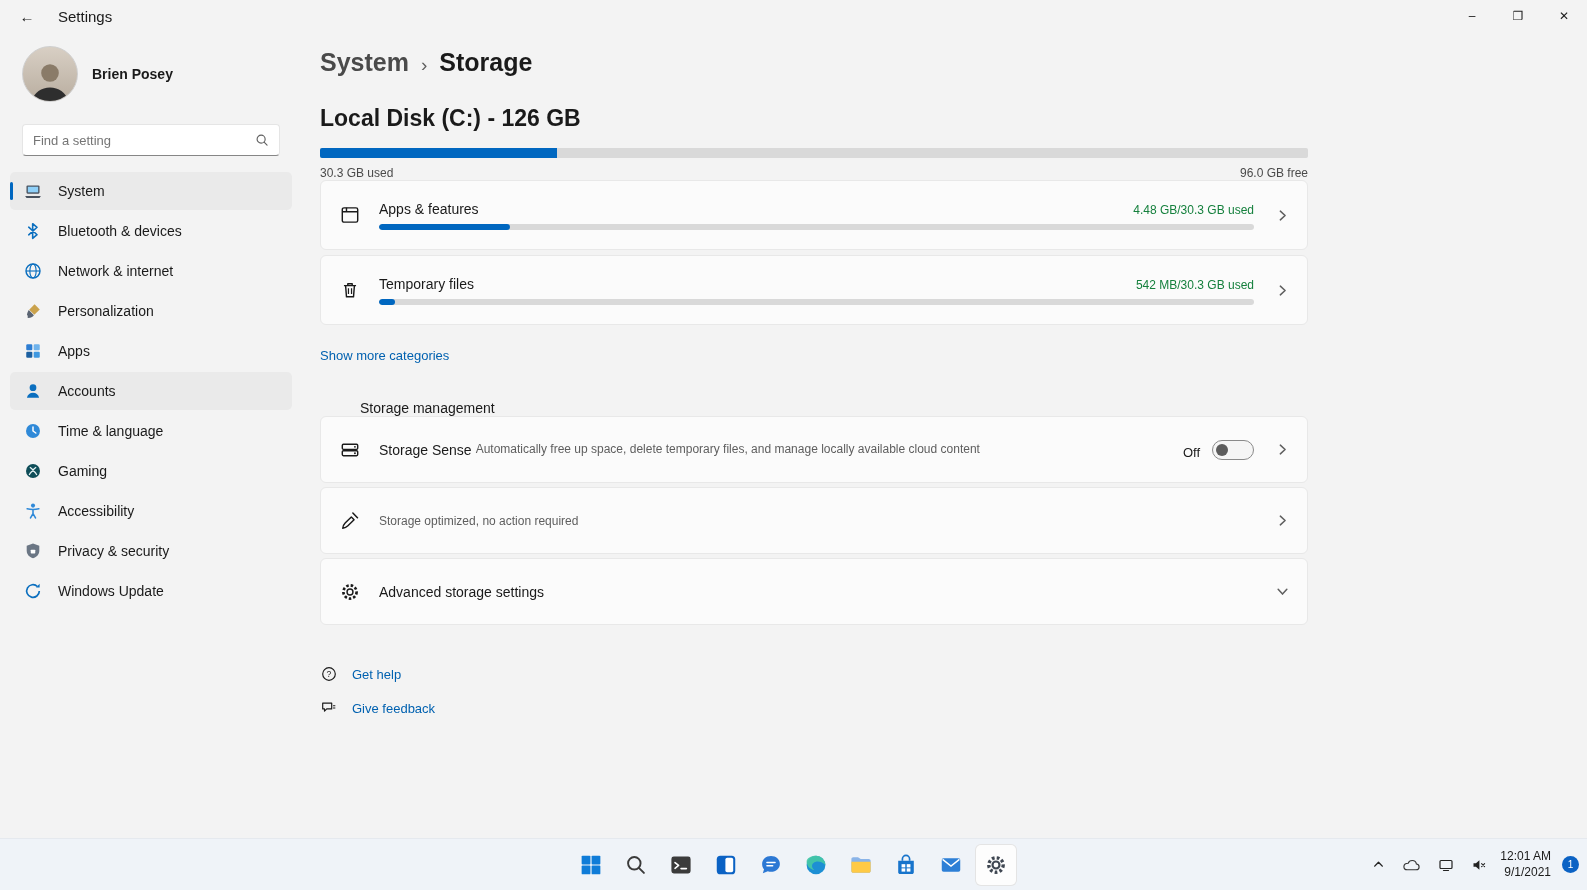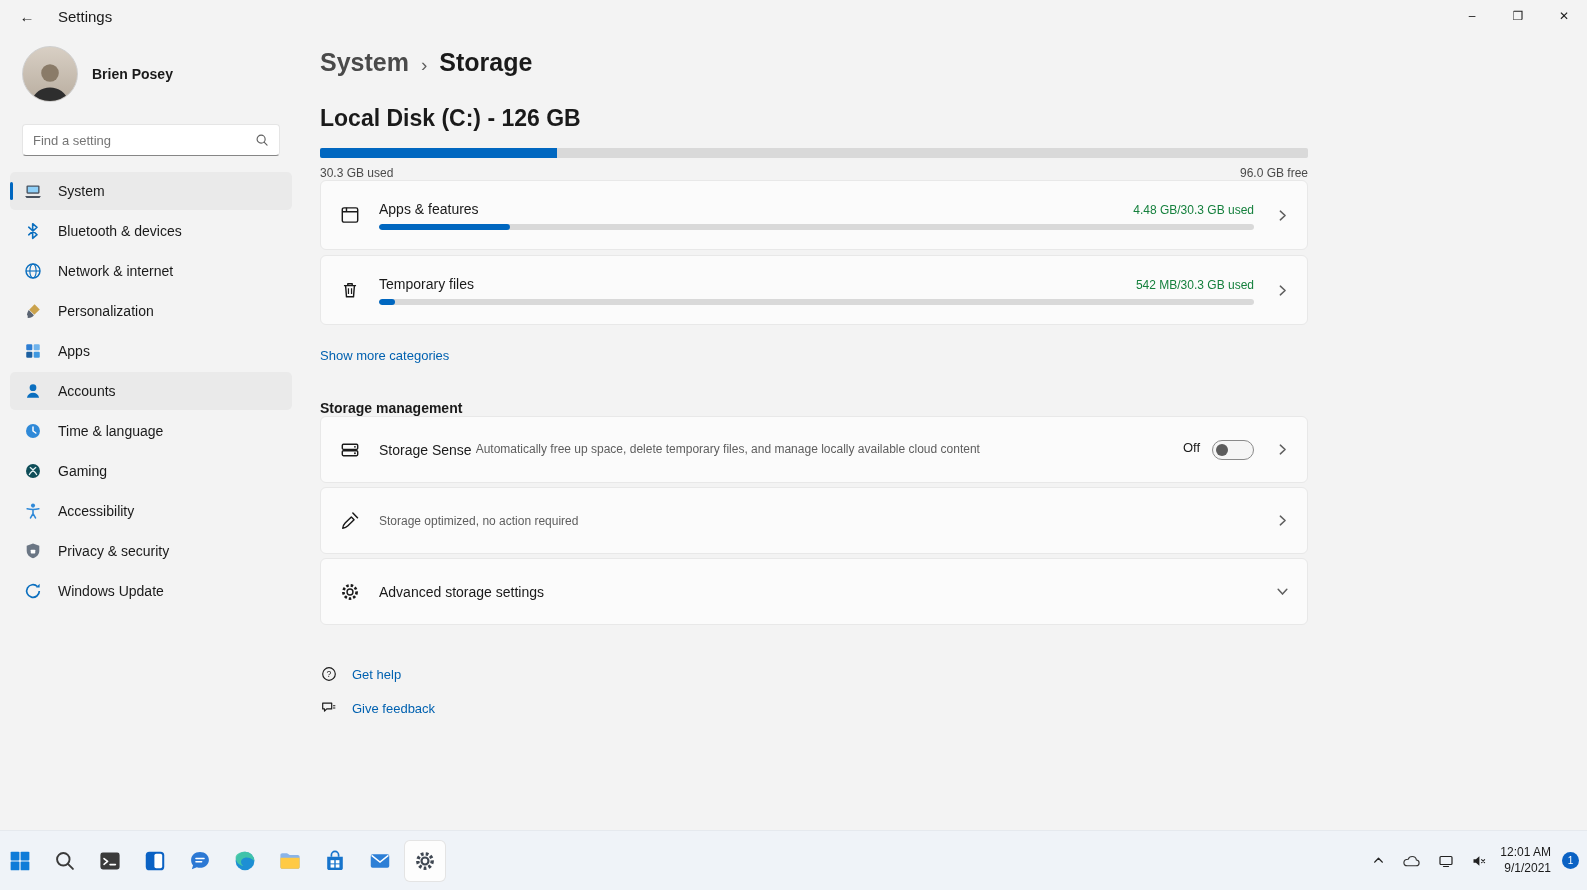--- a/index.html
+++ b/index.html
@@ -59,38 +59,38 @@
   .cat-top { display:flex; justify-content:space-between; align-items:baseline; }
   .cat-name { font-size:14px; }
   .cat-usage { font-size:12px; color:#15803d; }
   .mini-bar { height:6px; background:#d9d9d9; border-radius:3px; overflow:hidden; }
   .mini-bar .fill { height:100%; background:#0067c0; border-radius:3px; }
   .chev { margin-left:22px; flex:0 0 auto; display:grid; place-items:center; cursor:pointer; }
 
   .link { color:#0061b0; font-size:13px; cursor:pointer; display:inline-block; }
   .show-more { margin-top:18px; }
 
-  .section-head { margin-top:36px; font-size:14px; font-weight:bold; }
+  .section-head { margin-top:36px; font-size:14px; font-weight:normal;margin-left:40px; }
 
   .mgmt-card { height:67px; }
   .mgmt-card:first-of-type { margin-top:14px; }
   .mgmt-mid { flex:1; display:flex; flex-direction:row; gap:4px; }
   .mgmt-title { font-size:14px; }
   .mgmt-desc { font-size:12px; color:#5e5e5e; }
-  .toggle-wrap { display:flex; align-items:flex-start; gap:12px; margin-left:12px; }
+  .toggle-wrap { display:flex; align-items:flex-end; gap:12px; margin-left:12px; }
   .toggle-label { font-size:13px; }
   .toggle { width:42px; height:20px; border:1px solid #8a8a8a; border-radius:11px; background:#f5f5f5; position:relative; cursor:pointer; }
   .toggle .knob { position:absolute; left:3px; top:3px; width:12px; height:12px; border-radius:50%; background:#5c5c5c; }
 
   .footer-links { margin-top:40px; display:flex; flex-direction:column; gap:16px; }
   .flink { display:flex; align-items:center; gap:14px; }
   .flink .ficon { width:18px; height:18px; display:grid; place-items:center; }
 
   
-  .taskbar { position:absolute; left:0; right:0; bottom:0; height:60px; background:#eff3f8; border-top:1px solid rgba(0,0,0,0.04); display:flex; align-items:center; justify-content:flex-start; }
+  .taskbar { position:absolute; left:0; right:0; bottom:0; height:52px; background:#eff3f8; border-top:1px solid rgba(0,0,0,0.04); display:flex; align-items:center; justify-content:center; }
   .tb-center { display:flex; align-items:center; gap:5px; }
   .tb-btn { width:40px; height:40px; border:none; background:transparent; border-radius:5px; display:grid; place-items:center; cursor:pointer; }
   .tb-btn.active { background:#fdfdfd; box-shadow:0 0 0 1px #e4e4e4; }
   .tray { position:absolute; right:8px; top:0; bottom:0; display:flex; align-items:center; gap:9px; }
   .tray-btn { border:none; background:transparent; display:grid; place-items:center; cursor:pointer; padding:4px; border-radius:4px; }
   .clock { text-align:right; font-size:12px; line-height:1.3; cursor:pointer; }
   .notif-badge { width:17px; height:17px; border-radius:50%; background:#0b62c4; color:#fff; font-size:10px; display:grid; place-items:center; cursor:pointer; margin-left:2px; }
 </style>
 </head>
 <body>

